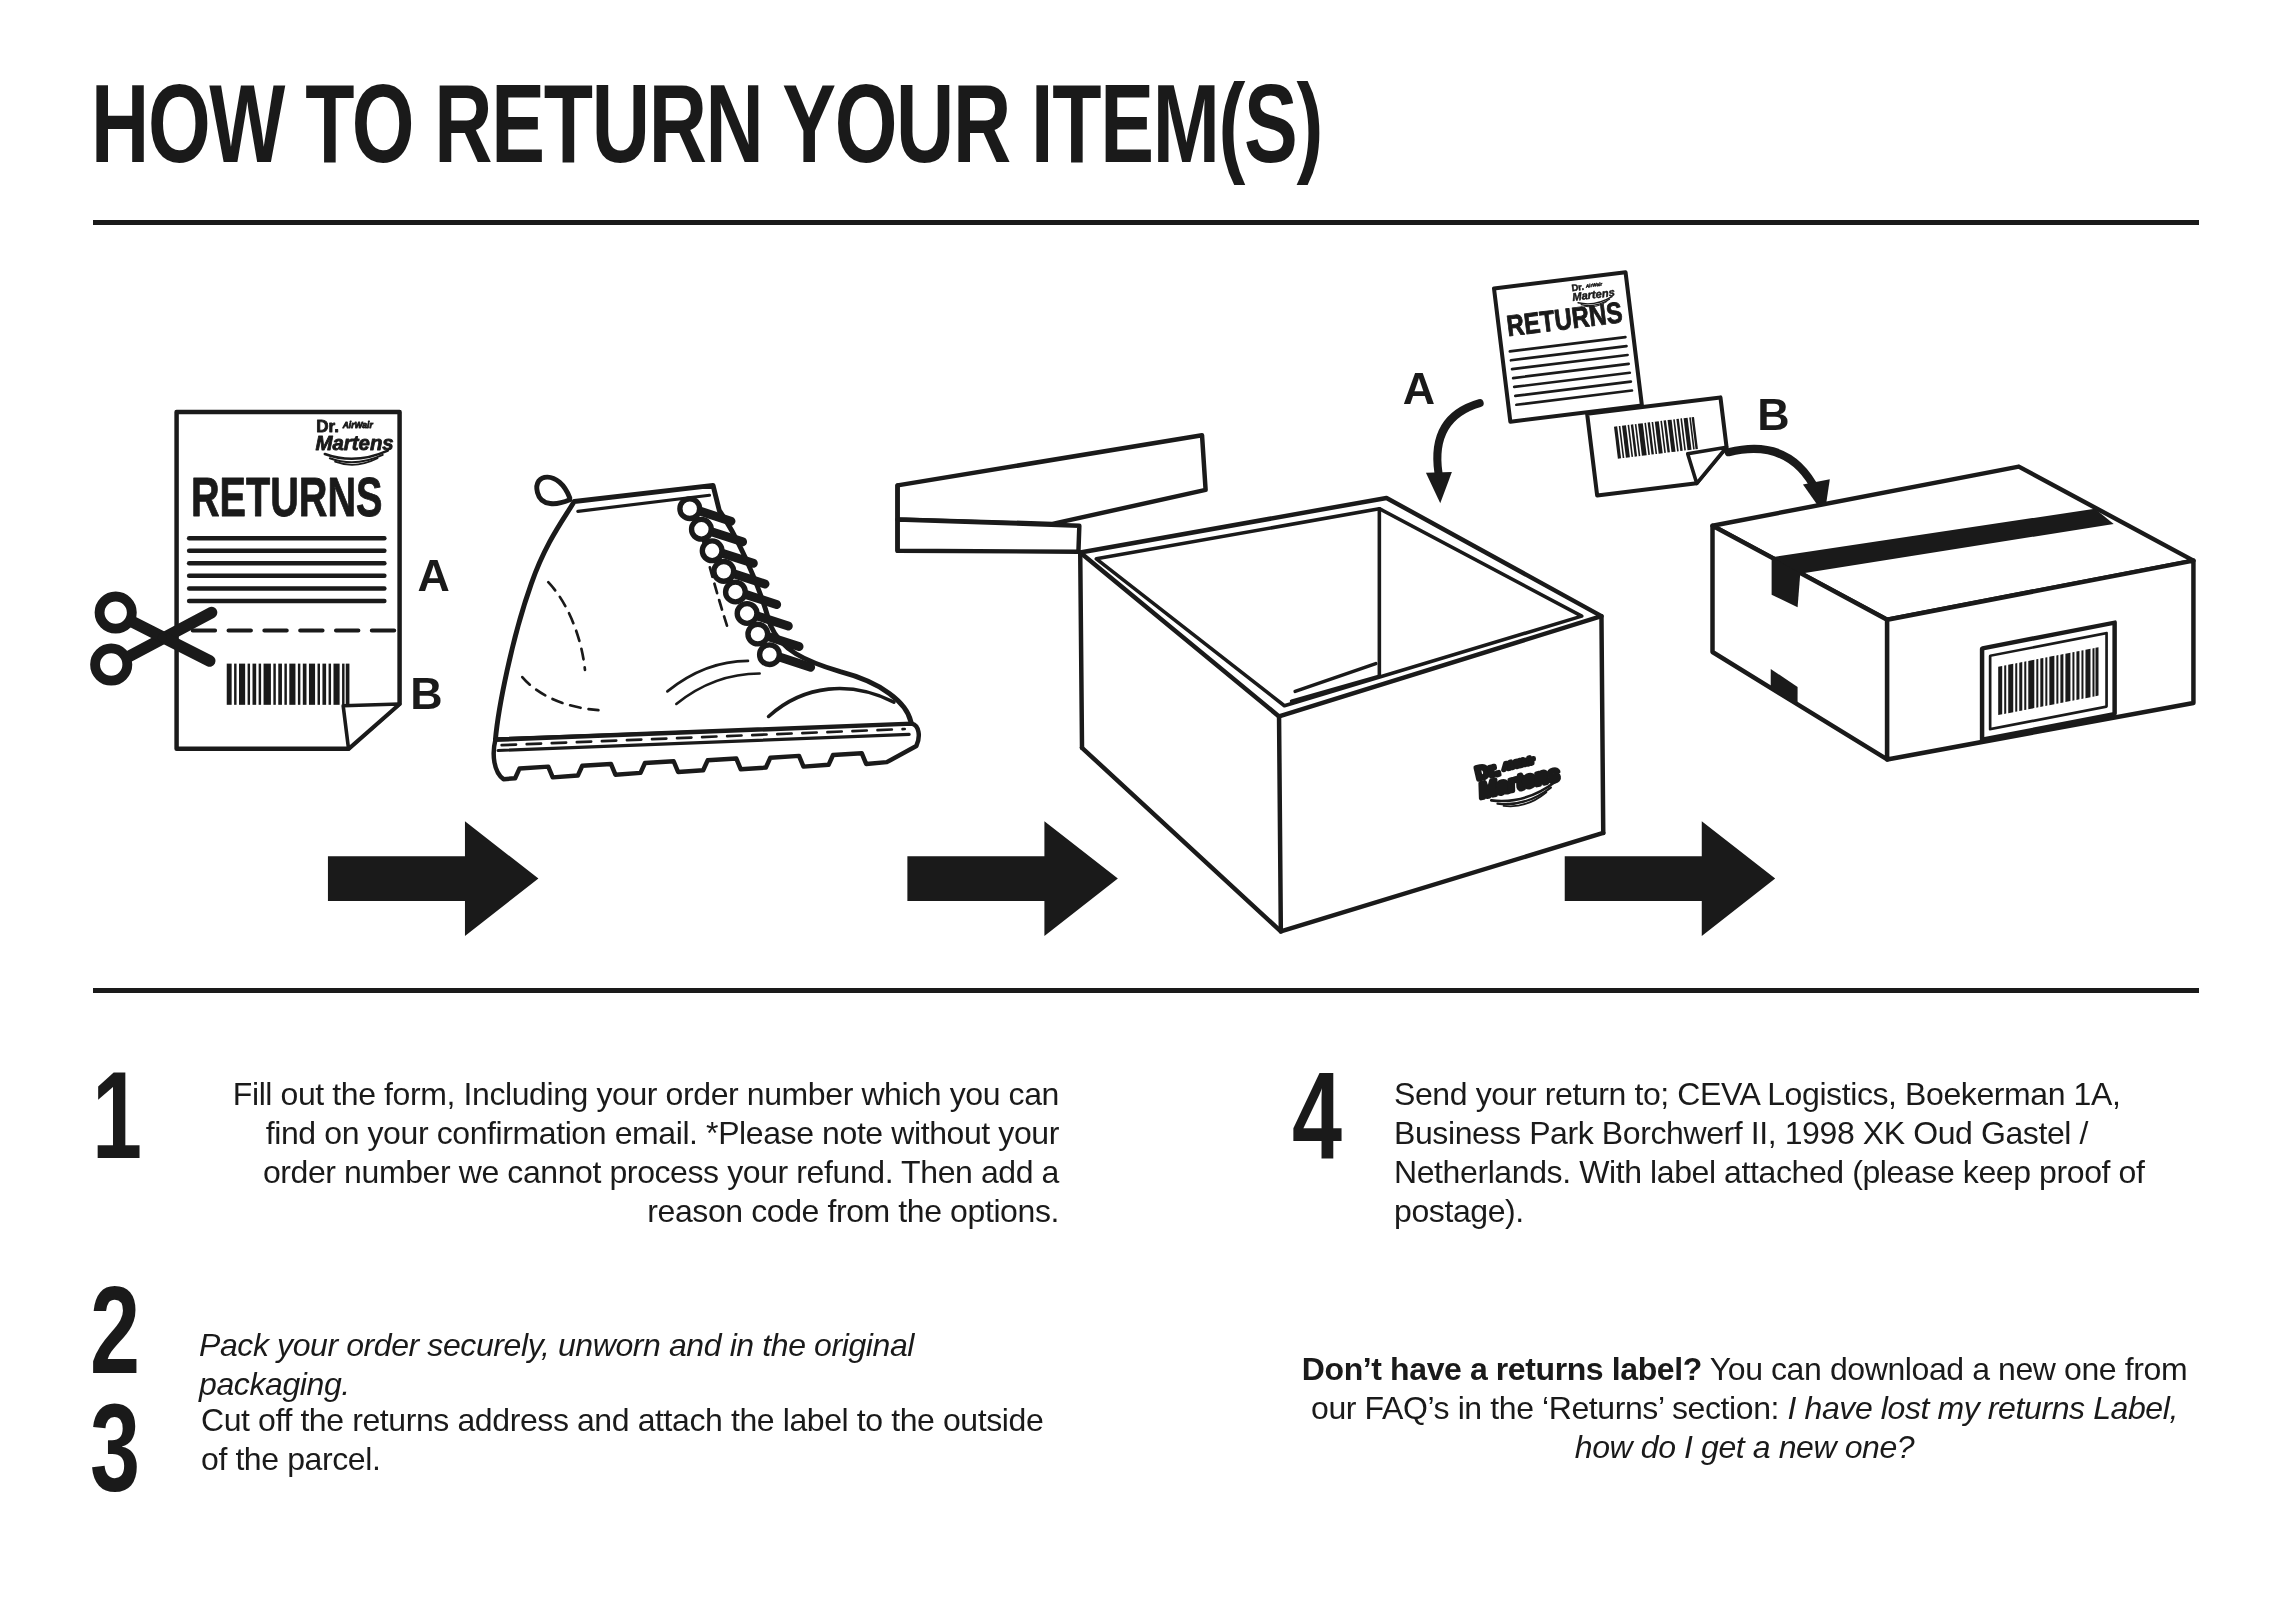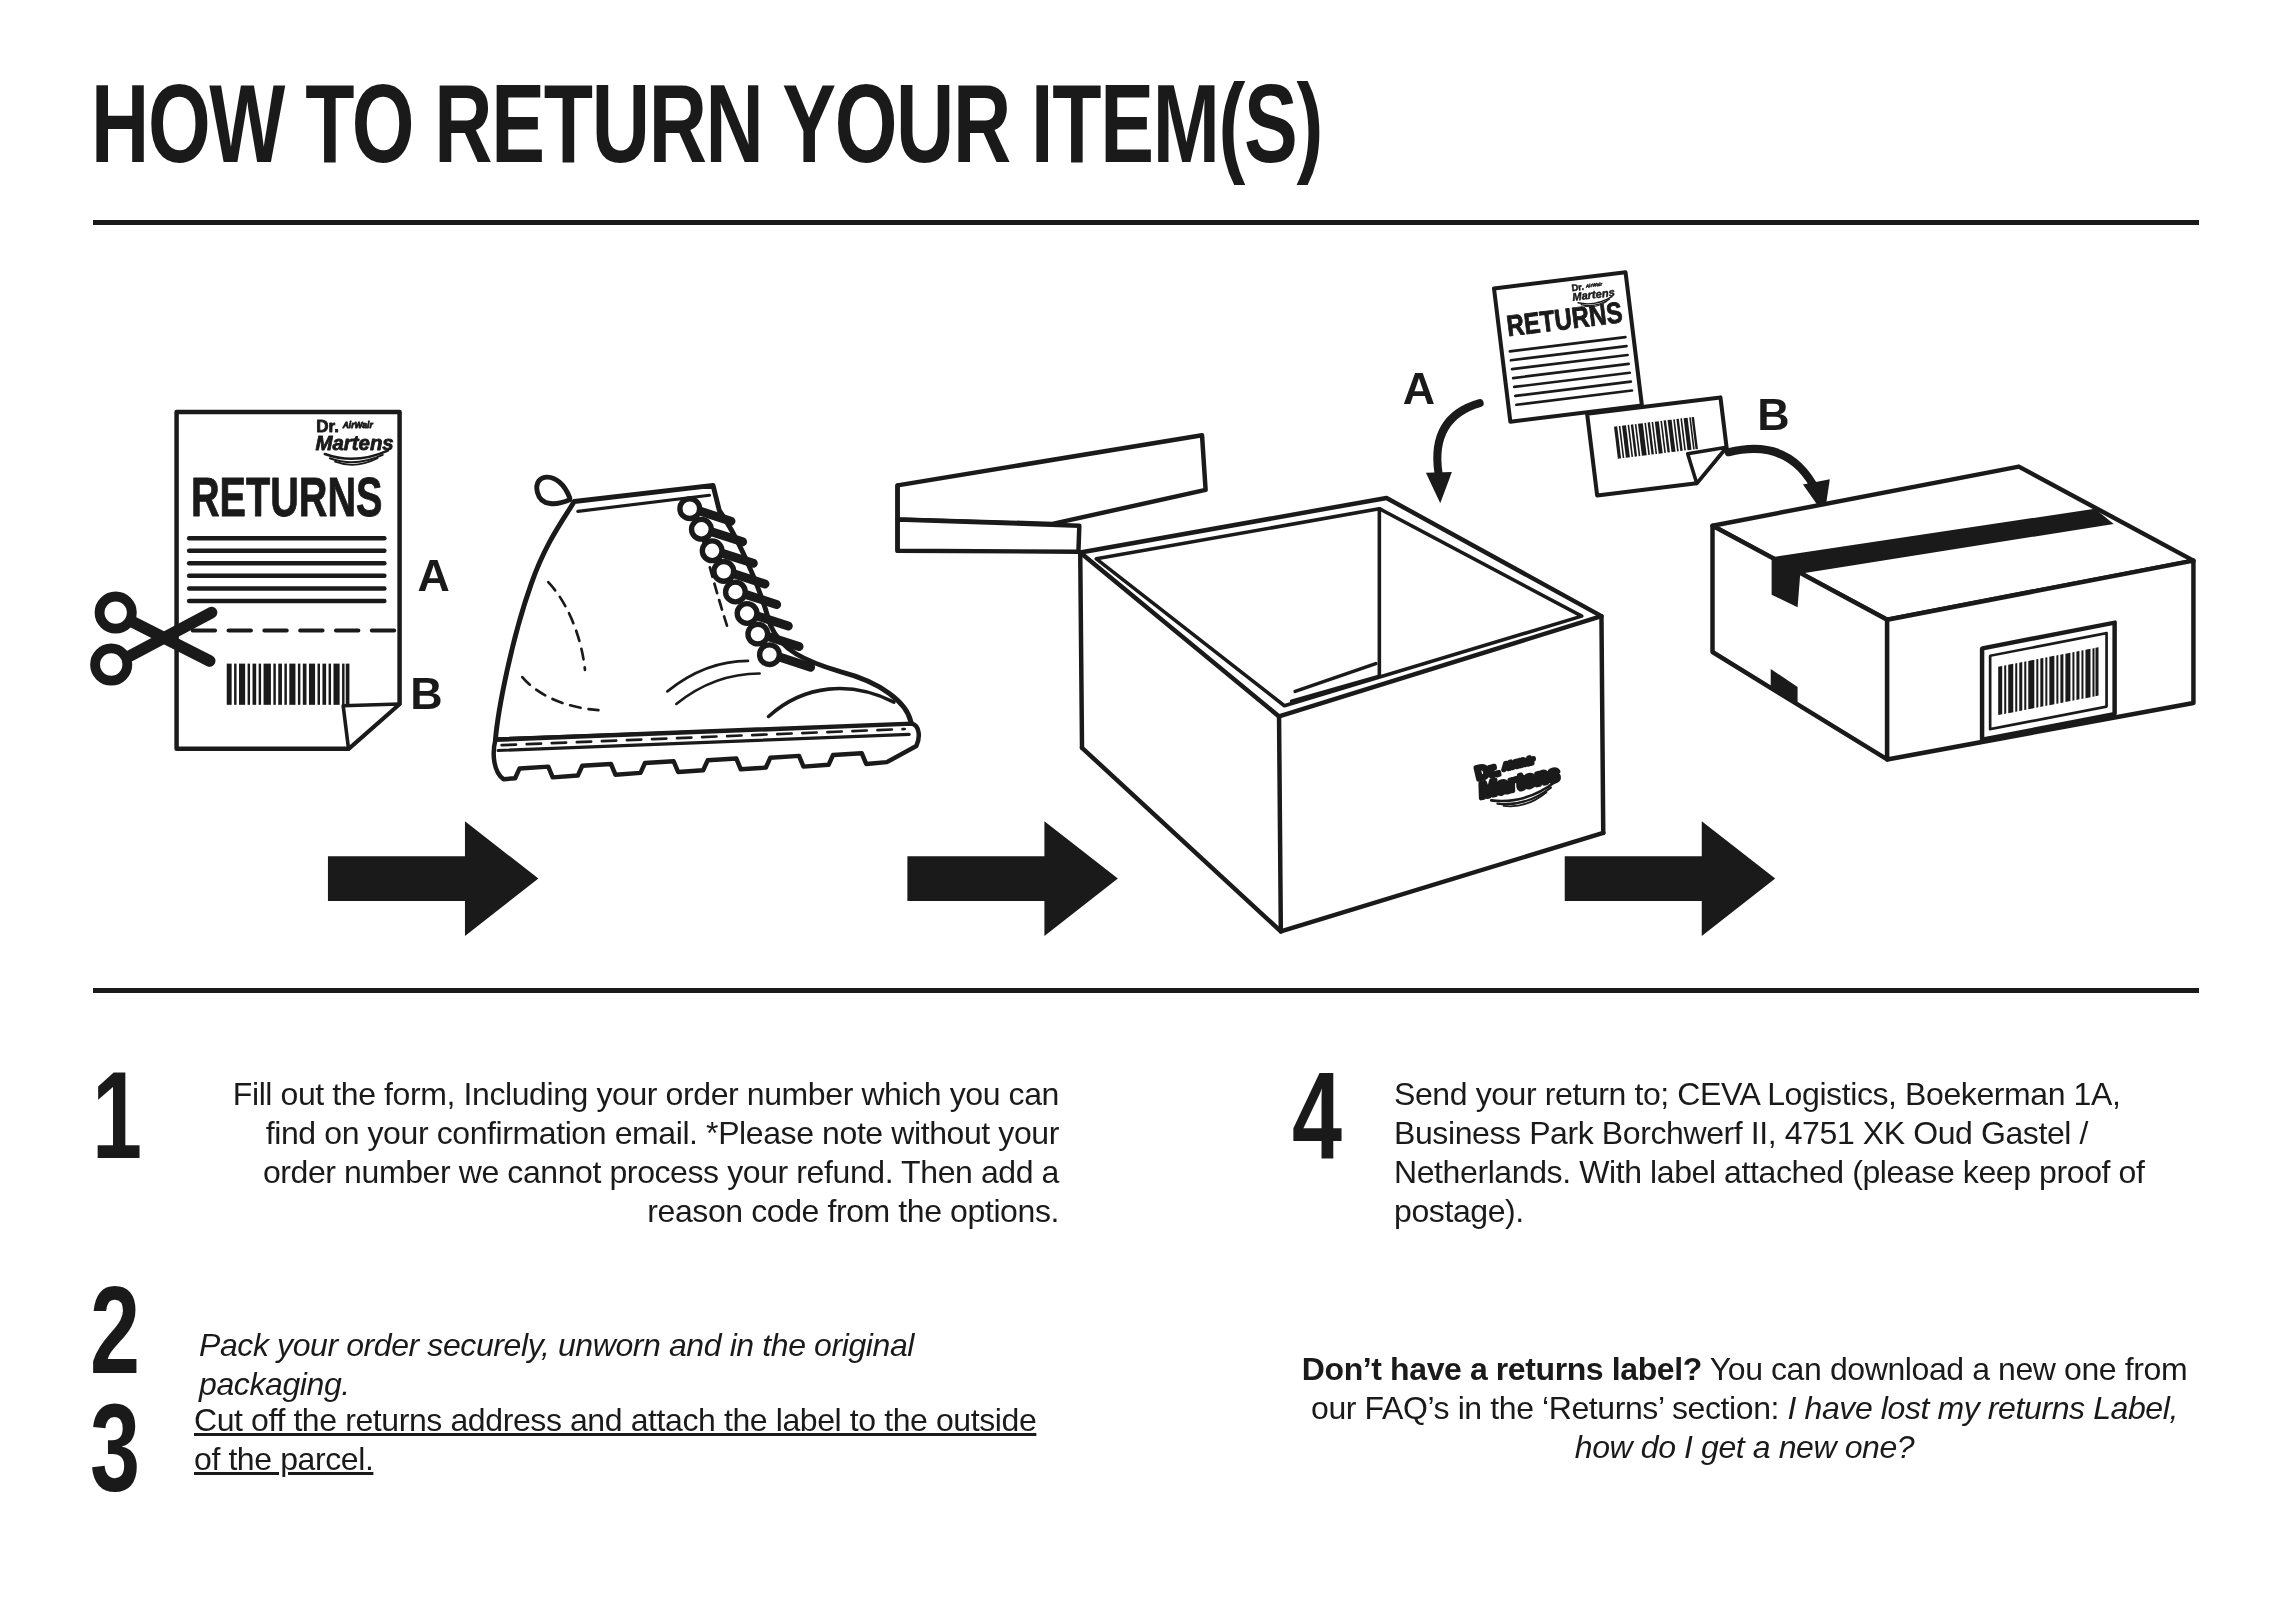--- a/index.html
+++ b/index.html
@@ -26,21 +26,21 @@
     letter-spacing:-0.4px; color:var(--ink);
   }
   .body-text b{ font-weight:700; }
   .body-text i{ font-style:italic; }
   .num-1{ left:92px;  top:1052px; }
   .num-2{ left:90px;  top:1267px; }
   .num-3{ left:90px;  top:1385px; }
   .num-4{ left:1292px; top:1052px; }
   .txt-1{ left:199px;  top:1075px; width:860px;text-align:right; }
   .txt-2{ left:199px;  top:1326px; width:860px;font-style:italic; }
-  .txt-3{ left:194px;  top:1401px; width:860px;text-decoration:underline; }
+  .txt-3{ left:201px;  top:1401px; width:860px; }
   .txt-4{ left:1394px; top:1075px; width:806px; }
   .note { left:1292px; top:1350px; width:905px;text-align:center; }
 </style>
 </head>
 <body>
 
 <div class="canvas">
 
   <h1 class="page-title">HOW TO RETURN YOUR ITEM(S)</h1>
   <div class="rule rule-top"></div>
@@ -221,20 +221,20 @@
   <p class="step-num num-1">1</p>
   <p class="body-text txt-1">Fill out the form, Including your order number which you can find on your confirmation email. *Please note without your order number we cannot process your refund. Then add a reason code from the options.</p>
 
   <p class="step-num num-2">2</p>
   <p class="body-text txt-2">Pack your order securely, unworn and in the original packaging.</p>
 
   <p class="step-num num-3">3</p>
   <p class="body-text txt-3">Cut off the returns address and attach the label to the outside of the parcel.</p>
 
   <p class="step-num num-4">4</p>
-  <p class="body-text txt-4">Send your return to; CEVA Logistics, Boekerman 1A, Business Park Borchwerf II, 4751 XK Oud Gastel / Netherlands. With label attached (please keep proof of postage).</p>
+  <p class="body-text txt-4">Send your return to; CEVA Logistics, Boekerman 1A, Business Park Borchwerf II, 1998 XK Oud Gastel / Netherlands. With label attached (please keep proof of postage).</p>
 
   <p class="body-text note">
     <b>Don’t have a returns label?</b><span> You can download a new one from our FAQ’s in the ‘Returns’ section: </span><i>I have lost my returns Label, how do I get a new one?</i>
   </p>
 
 </div>
 
 
 </body></html>

